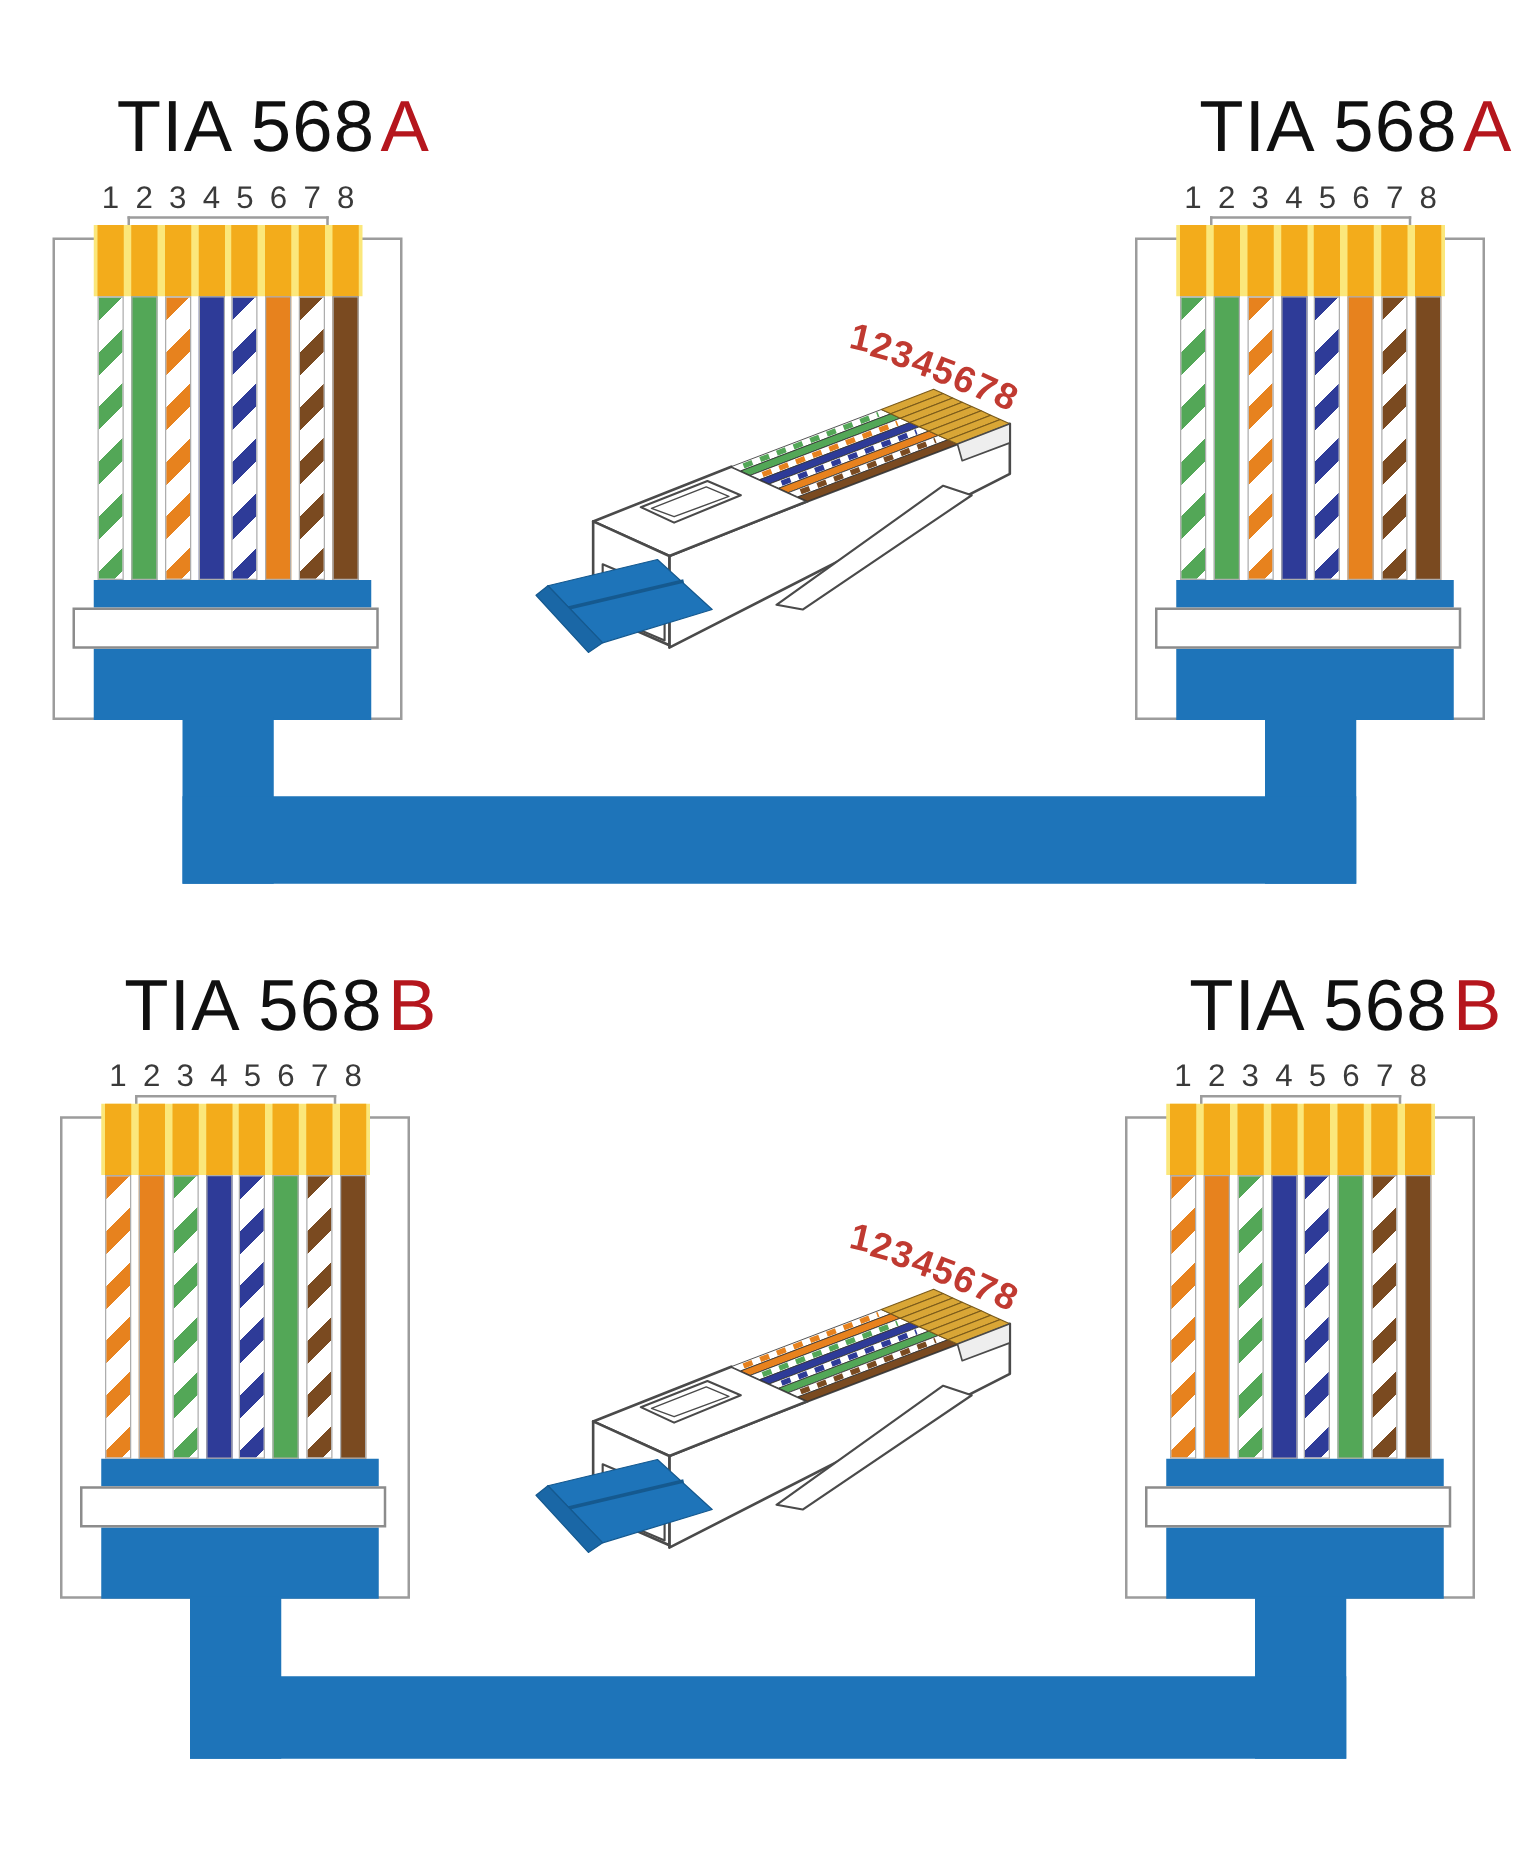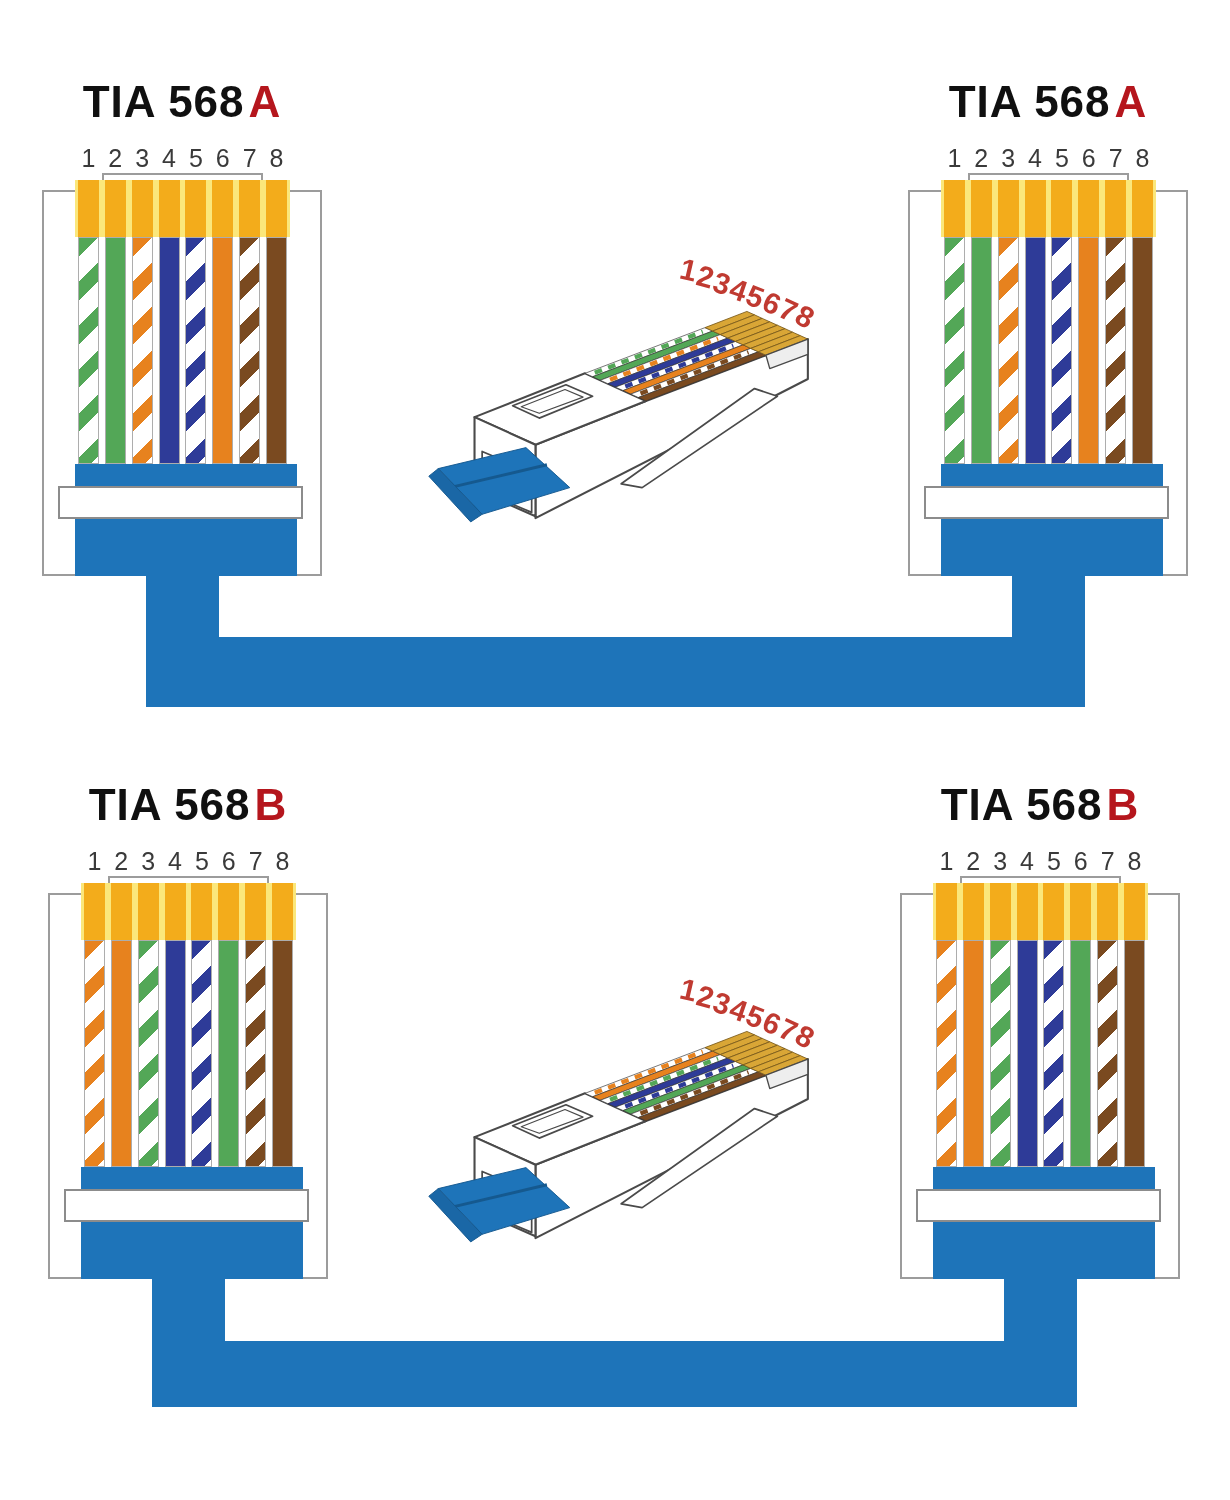--- a/index.html
+++ b/index.html
@@ -4,21 +4,21 @@
 <style>
   html,body{margin:0;padding:0;background:#fff;}
   #stage{
     position:relative;width:1230px;height:1500px;background:#ffffff;
     font-family:"Liberation Sans",sans-serif;overflow:hidden;
   }
   .connector{position:absolute;width:280px;height:386px;}
   .connector *{box-sizing:border-box;}
   .std-title{
     position:absolute;left:-22px;top:-120px;width:324px;height:64px;
-    text-align:center;font-size:44px;font-weight:bold;letter-spacing:1px;
+    text-align:right;font-size:58px;font-weight:normal;letter-spacing:1px;
     white-space:nowrap;line-height:64px;
   }
   .numbers{position:absolute;left:33px;top:-46px;width:215px;height:28px;display:flex;}
   .numbers span{flex:1;text-align:center;font-size:25px;line-height:28px;}
   .bracket{position:absolute;left:60px;top:-17px;width:161px;height:8px;
     border-top:2px solid #9c9c9c;border-left:2px solid #9c9c9c;border-right:2px solid #9c9c9c;}
   .pins{position:absolute;left:33px;top:-10px;width:215px;height:57px;display:flex;}
   .pin-cell{flex:1;display:flex;justify-content:center;}
   .pin-bar{width:21px;height:100%;}
   .cbox{position:absolute;left:0;top:0;width:280px;height:386px;border:2px solid #9c9c9c;background:#fff;}

